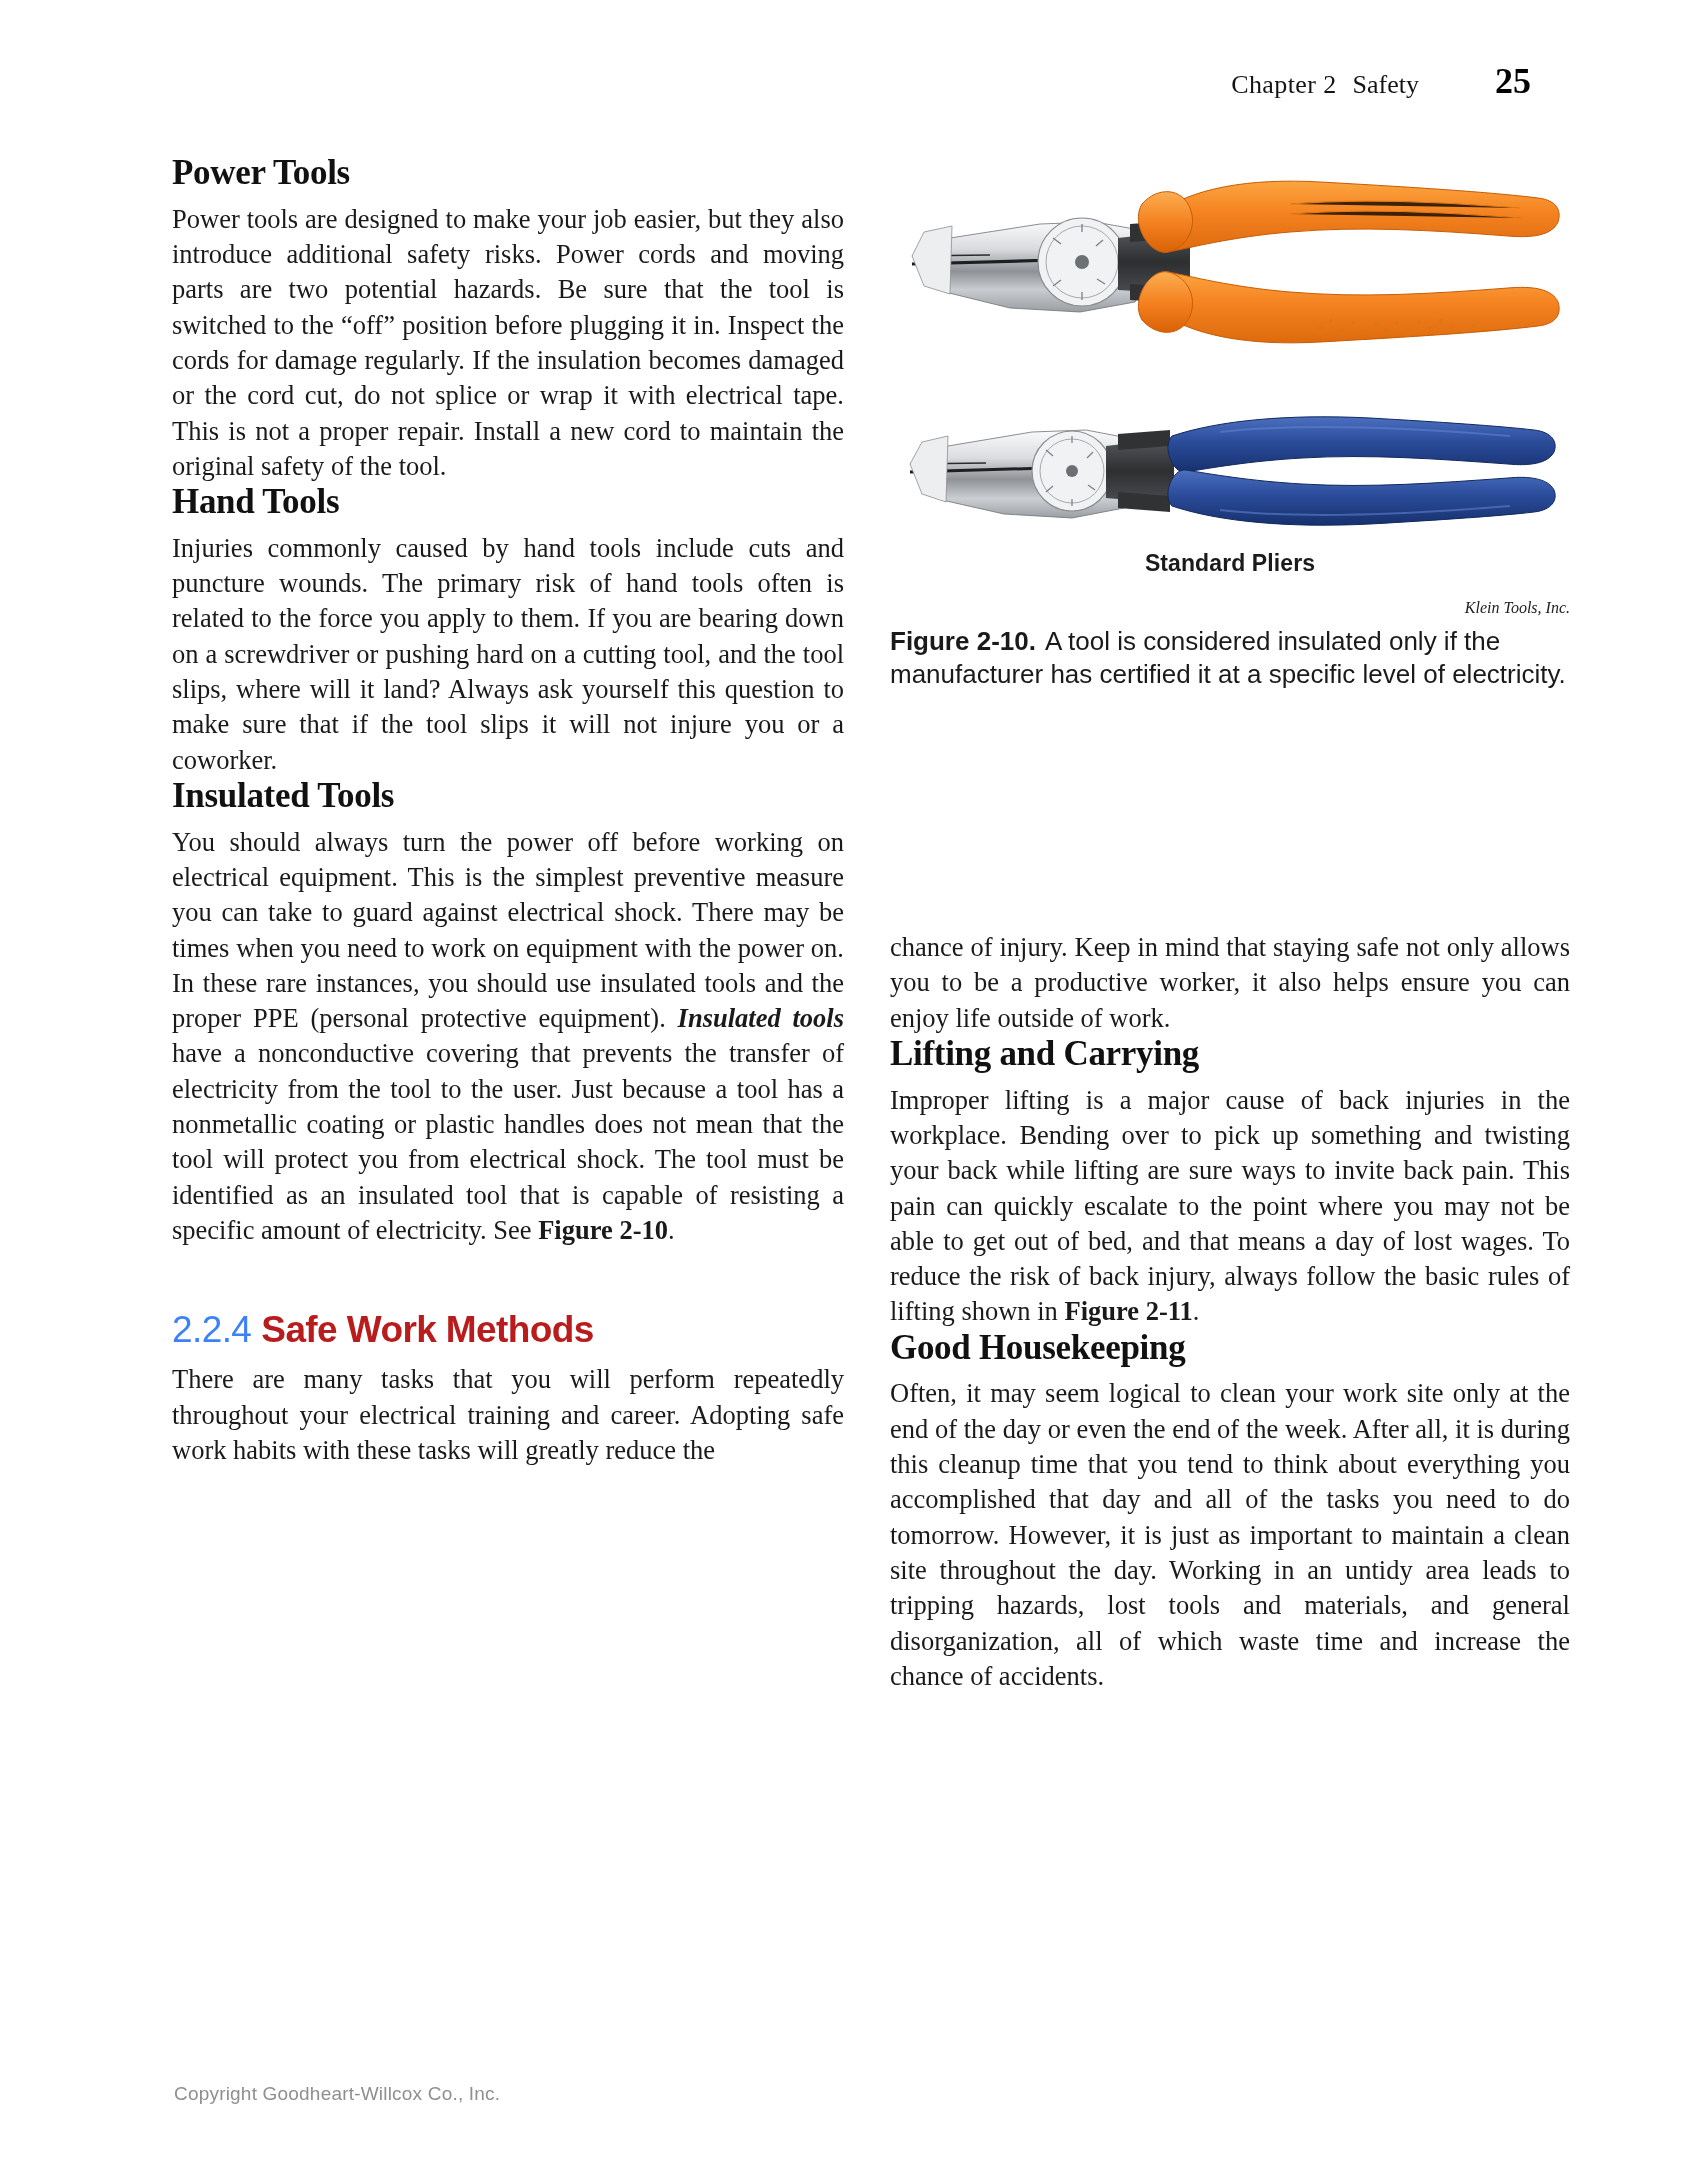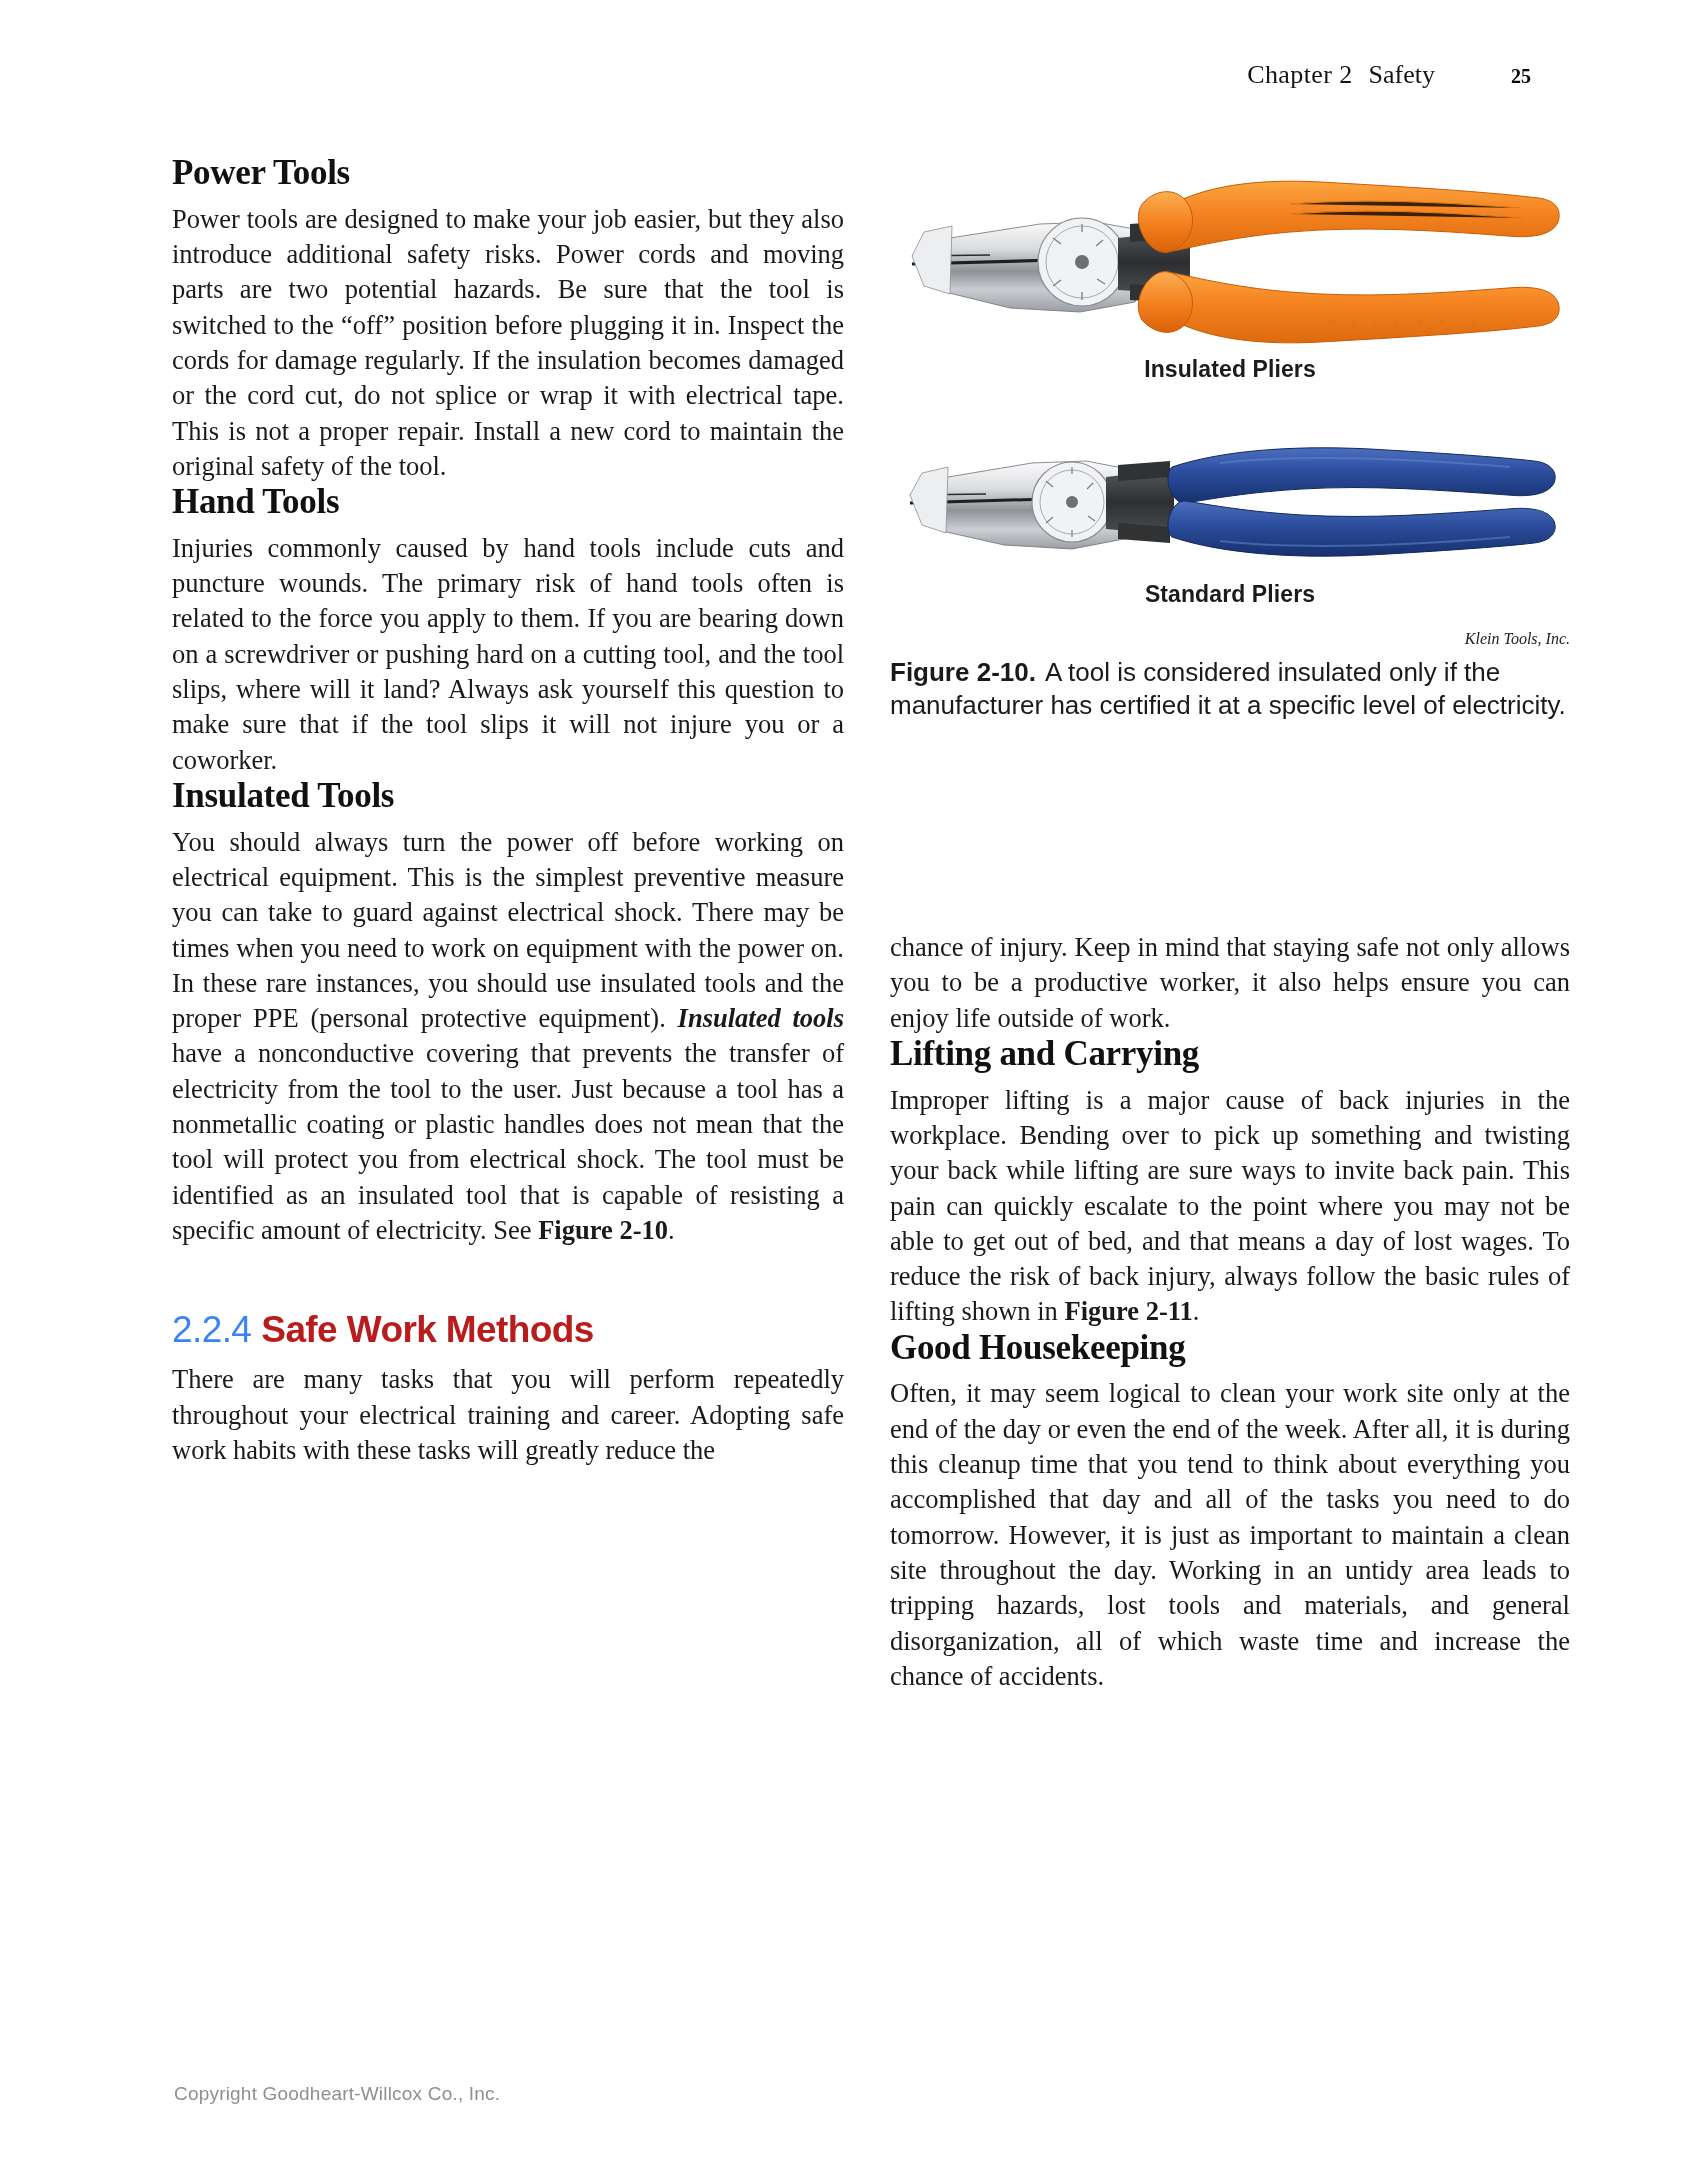--- a/index.html
+++ b/index.html
@@ -32,21 +32,21 @@
     font-size: 26px;
     letter-spacing: 0.4px;
     color: #141414;
   }
   .rh-title {
     font-size: 26px;
     margin-left: 16px;
     color: #141414;
   }
   .rh-pageno {
-    font-size: 20px;
+    font-size: 36px;
     font-weight: bold;
     margin-left: 76px;
     color: #000000;
   }
 
   
   .col-left {
     position: absolute;
     left: 172px;
     top: 155px;
@@ -262,21 +262,20 @@
           <circle cx="562" cy="175" r="2.2"></circle>
             <circle cx="584" cy="173" r="2.2"></circle>
           <circle cx="441" cy="169" r="2.2"></circle>
             <circle cx="463" cy="171" r="2.2"></circle>
           <circle cx="485" cy="172" r="2.2"></circle>
             <circle cx="507" cy="171" r="2.2"></circle>
           <circle cx="529" cy="170" r="2.2"></circle>
             <circle cx="551" cy="169" r="2.2"></circle>
         </g>
       </svg>
-      <div class="tool-label">Insulated Pliers</div>
     </div>
 
     <div class="tool-block" style="margin-top:44px;">
       <svg class="tool-svg" width="680" height="150" viewBox="0 0 680 150">
         <defs>
           <linearGradient id="blueG" x1="0" y1="0" x2="0" y2="1">
             <stop offset="0%" stop-color="#4C6FC0"></stop>
             <stop offset="45%" stop-color="#2B4C9B"></stop>
             <stop offset="100%" stop-color="#17316E"></stop>
           </linearGradient>

